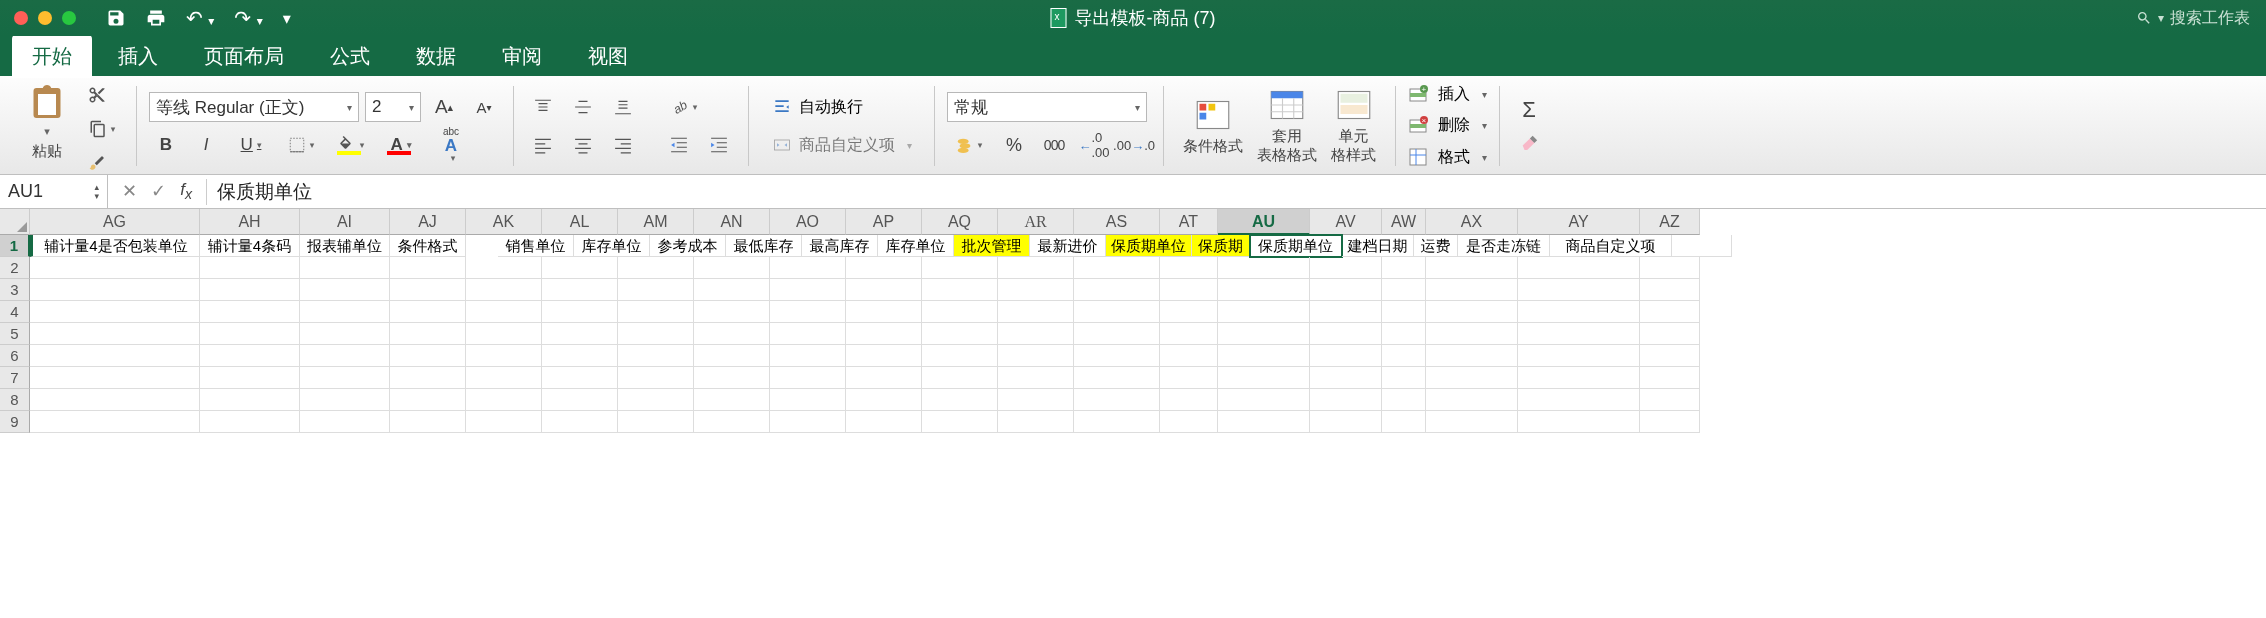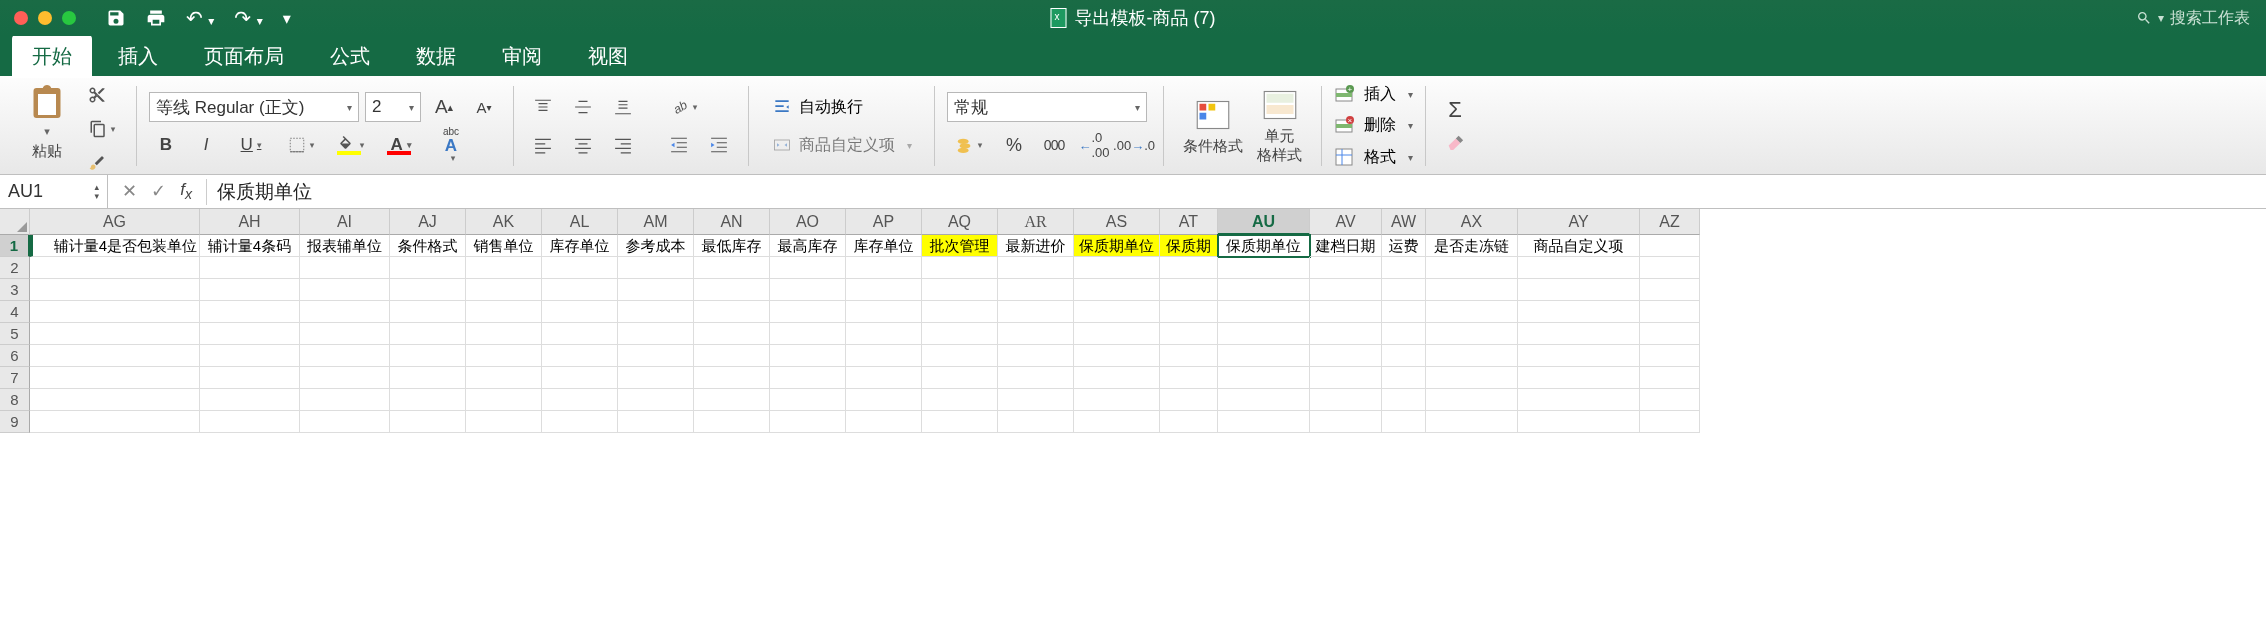--- a/index.html
+++ b/index.html
@@ -285,20 +285,29 @@
 
   <div class="group" style="flex-direction:row;align-items:center;">
     <div class="btncol">
       <svg class="bigicon" viewBox="0 0 32 32">
           <rect x="2" y="4" width="28" height="24" fill="#fff" stroke="#888"></rect>
           <rect x="4" y="6" width="6" height="6" fill="#e74c3c"></rect>
           <rect x="12" y="6" width="6" height="6" fill="#f1c40f"></rect>
           <rect x="4" y="14" width="6" height="6" fill="#4a86e8"></rect>
         </svg>
       <span class="lbl">条件格式</span>
+    </div>
+    <div class="btncol">
+      <svg class="bigicon" viewBox="0 0 32 32">
+          <rect x="2" y="4" width="28" height="24" fill="#fff" stroke="#888"></rect>
+          <rect x="2" y="4" width="28" height="6" fill="#4a86e8"></rect>
+          <path stroke="#ccc" d="M2 16h28M2 22h28M12 10v18M22 10v18"></path>
+        </svg>
+      <span class="lbl" style="white-space:pre-line;text-align:center;">套用
+表格格式</span>
     </div>
     <div class="btncol">
       <svg class="bigicon" viewBox="0 0 32 32">
           <rect x="2" y="4" width="28" height="24" fill="#fff" stroke="#888"></rect>
           <rect x="4" y="6" width="24" height="8" fill="#e8f0e0"></rect>
           <rect x="4" y="16" width="24" height="8" fill="#f8e8d0"></rect>
         </svg>
       <span class="lbl" style="white-space:pre-line;text-align:center;">单元
 格样式</span>
     </div>
@@ -384,25 +393,25 @@
       <div class="ch" style="width: 58px;">AT</div>
       <div class="ch active" style="width: 92px;">AU</div>
       <div class="ch" style="width: 72px;">AV</div>
       <div class="ch" style="width: 44px;">AW</div>
       <div class="ch" style="width: 92px;">AX</div>
       <div class="ch" style="width: 122px;">AY</div>
       <div class="ch" style="width: 60px;">AZ</div>
     </div>
     <div class="datarow">
       <div class="rh active">1</div>
-      <div class="cell filledge" style="width: 170px; text-align: right;">辅计量4是否包装单位</div>
+      <div class="cell filledge" style="width: 170px;">辅计量4是否包装单位</div>
       <div class="cell" style="width: 100px;">辅计量4条码</div>
       <div class="cell" style="width: 90px;">报表辅单位</div>
       <div class="cell" style="width: 76px;">条件格式</div>
-      <div class="cell" style="width: 76px;">销售单位</div>
+      <div class="cell" style="width: 76px; margin-left: 32px;">销售单位</div>
       <div class="cell" style="width: 76px;">库存单位</div>
       <div class="cell" style="width: 76px;">参考成本</div>
       <div class="cell" style="width: 76px;">最低库存</div>
       <div class="cell" style="width: 76px; font-family: Liberation Serif, serif;">最高库存</div>
       <div class="cell" style="width: 76px;">库存单位</div>
       <div class="cell hl" style="width: 76px;">批次管理</div>
       <div class="cell" style="width: 76px;">最新进价</div>
       <div class="cell hl" style="width: 86px;">保质期单位</div>
       <div class="cell hl" style="width: 58px;">保质期</div>
       <div class="cell sel" style="width: 92px;">保质期单位</div>

